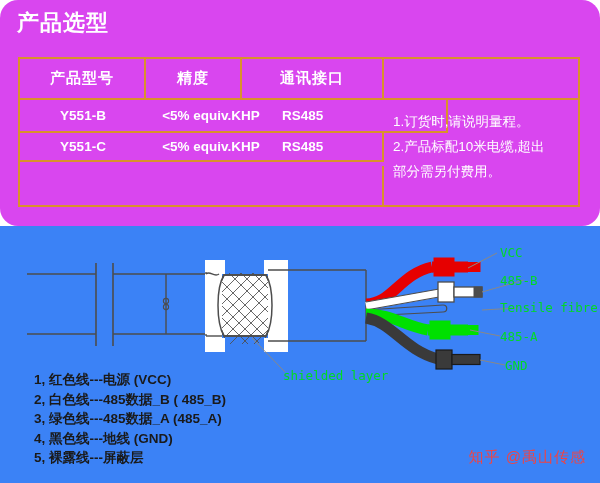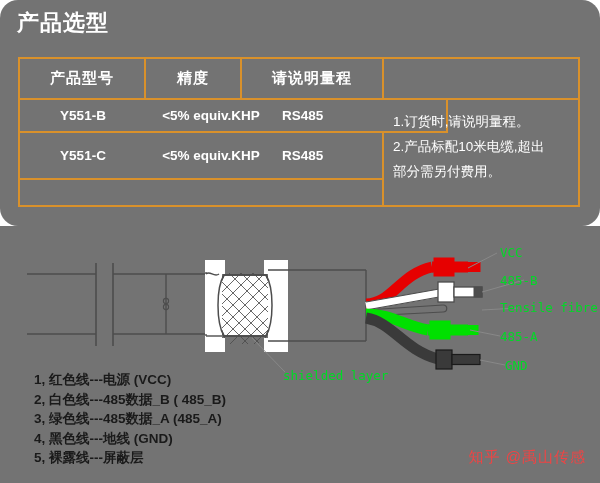--- a/index.html
+++ b/index.html
@@ -6,21 +6,21 @@
   body{
     width:600px;height:483px;
     background:#ffffff;
     font-family:"Liberation Sans","DejaVu Sans",sans-serif;
     overflow:hidden;
     position:relative;
   }
   
   #blue-panel{
     position:absolute;left:0;top:0;width:600px;height:226px;
-    background:#737373;
+    background:#d946ef;
     border-radius:18px;
   }
   #page-title{
     position:absolute;left:17px;top:8px;
     color:#ffffff;
     font-size:22px;
     font-weight:bold;
     letter-spacing:1px;
     line-height:30px;
     white-space:nowrap;
@@ -43,21 +43,21 @@
     color:#ffffff;font-weight:bold;font-size:15px;
     letter-spacing:1px;
     box-sizing:border-box;
   }
   #hdr-model{left:0;width:126px;border-right:2px solid #d9912b;}
   #hdr-acc{left:126px;width:96px;border-right:2px solid #d9912b;}
   #hdr-comm{left:222px;width:142px;border-right:2px solid #d9912b;}
   #hdr-remark{left:364px;width:194px;}
 
   #data-row-1{top:41px;width:428px;height:33px;border-bottom:2px solid #d9912b;border-right:2px solid #d9912b;}
-  #data-row-2{top:74px;width:364px;height:47px;border-bottom:2px solid #d9912b;border-right:2px solid #d9912b;}
+  #data-row-2{top:74px;width:364px;height:29px;border-bottom:2px solid #d9912b;border-right:2px solid #d9912b;}
   #data-row-3{top:107px;width:364px;height:39px;border-right:2px solid #d9912b;}
 
   .cell-model{
     position:absolute;left:0;width:126px;top:0;height:100%;
     display:flex;align-items:center;justify-content:center;
     color:#ffffff;font-weight:bold;font-size:13.5px;
   }
   .cell-acc{
     position:absolute;left:126px;width:130px;top:0;height:100%;
     display:flex;align-items:center;justify-content:center;
@@ -73,21 +73,21 @@
   #remark-cell{
     position:absolute;left:364px;top:41px;width:194px;height:105px;
     color:#ffffff;font-size:13.5px;line-height:25px;
     padding:9px 22px 0 9px;box-sizing:border-box;
   }
   .remark-line{white-space:normal;}
 
   
   #diagram-area{
     position:absolute;left:0;top:226px;width:600px;height:257px;
-    background:#737373;
+    background:#3b82f6;
   }
   #cable-svg{position:absolute;left:0;top:0;}
 
   
   #wire-legend{
     position:absolute;left:34px;top:370px;
     font-size:13.5px;font-weight:bold;color:#1a1a1a;
     line-height:19.5px;
   }
   #wire-legend .legend-item{white-space:nowrap;}
@@ -104,21 +104,21 @@
 
 <div id="blue-panel">
 
   <div id="page-title">产品选型</div>
 
   <div id="spec-table">
 
     <div class="tbl-row" id="hdr-row">
       <div class="hdr-cell" id="hdr-model">产品型号</div>
       <div class="hdr-cell" id="hdr-acc">精度</div>
-      <div class="hdr-cell" id="hdr-comm">请说明量程</div>
+      <div class="hdr-cell" id="hdr-comm">通讯接口</div>
     </div>
 
     <div class="tbl-row" id="data-row-1">
       <div class="cell-model">Y551-B</div>
       <div class="cell-acc">&lt;5% equiv.KHP</div>
       <div class="cell-comm">RS485</div>
     </div>
 
     <div class="tbl-row" id="data-row-2">
       <div class="cell-model">Y551-C</div>

